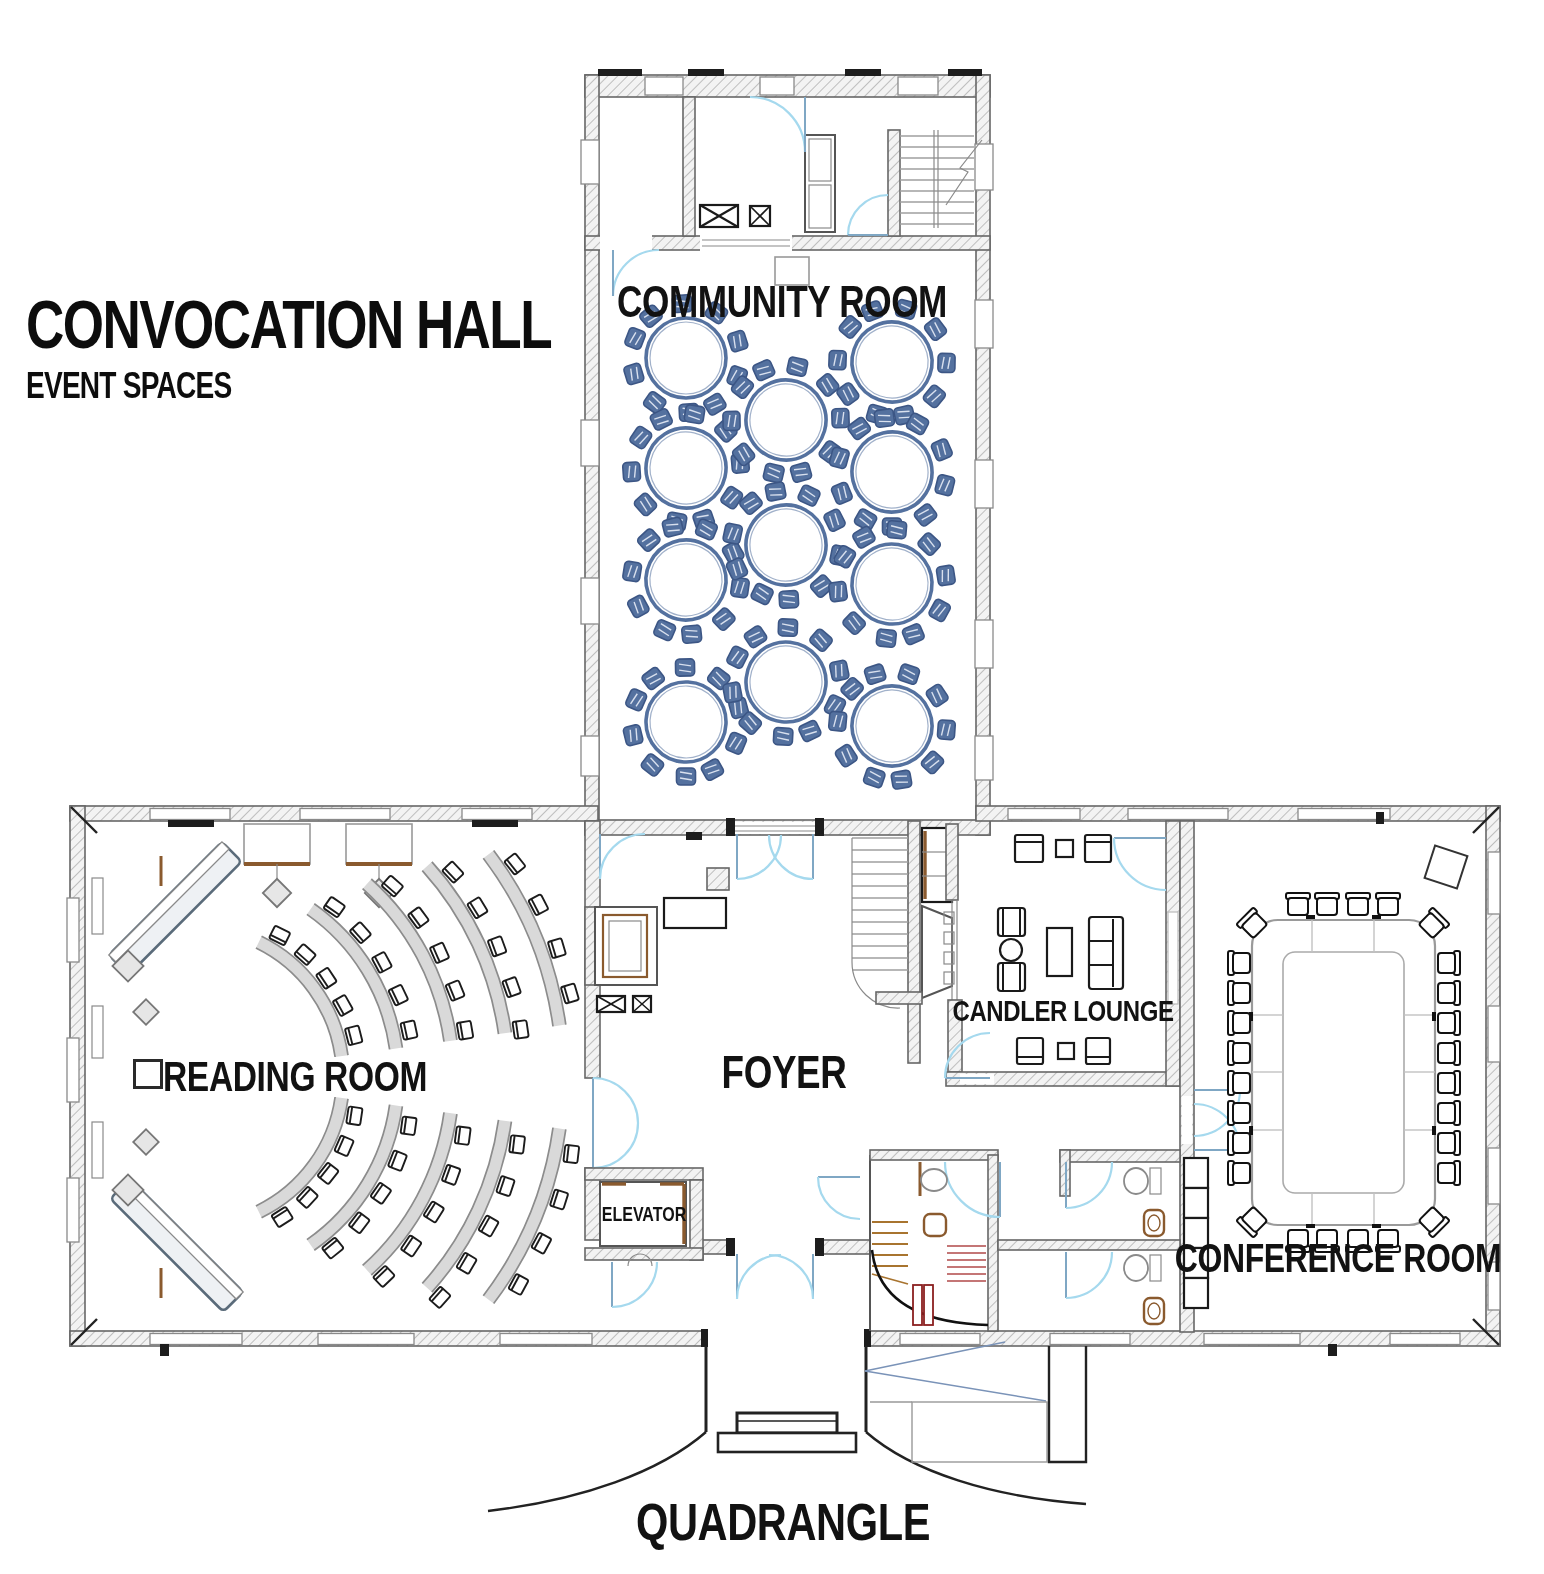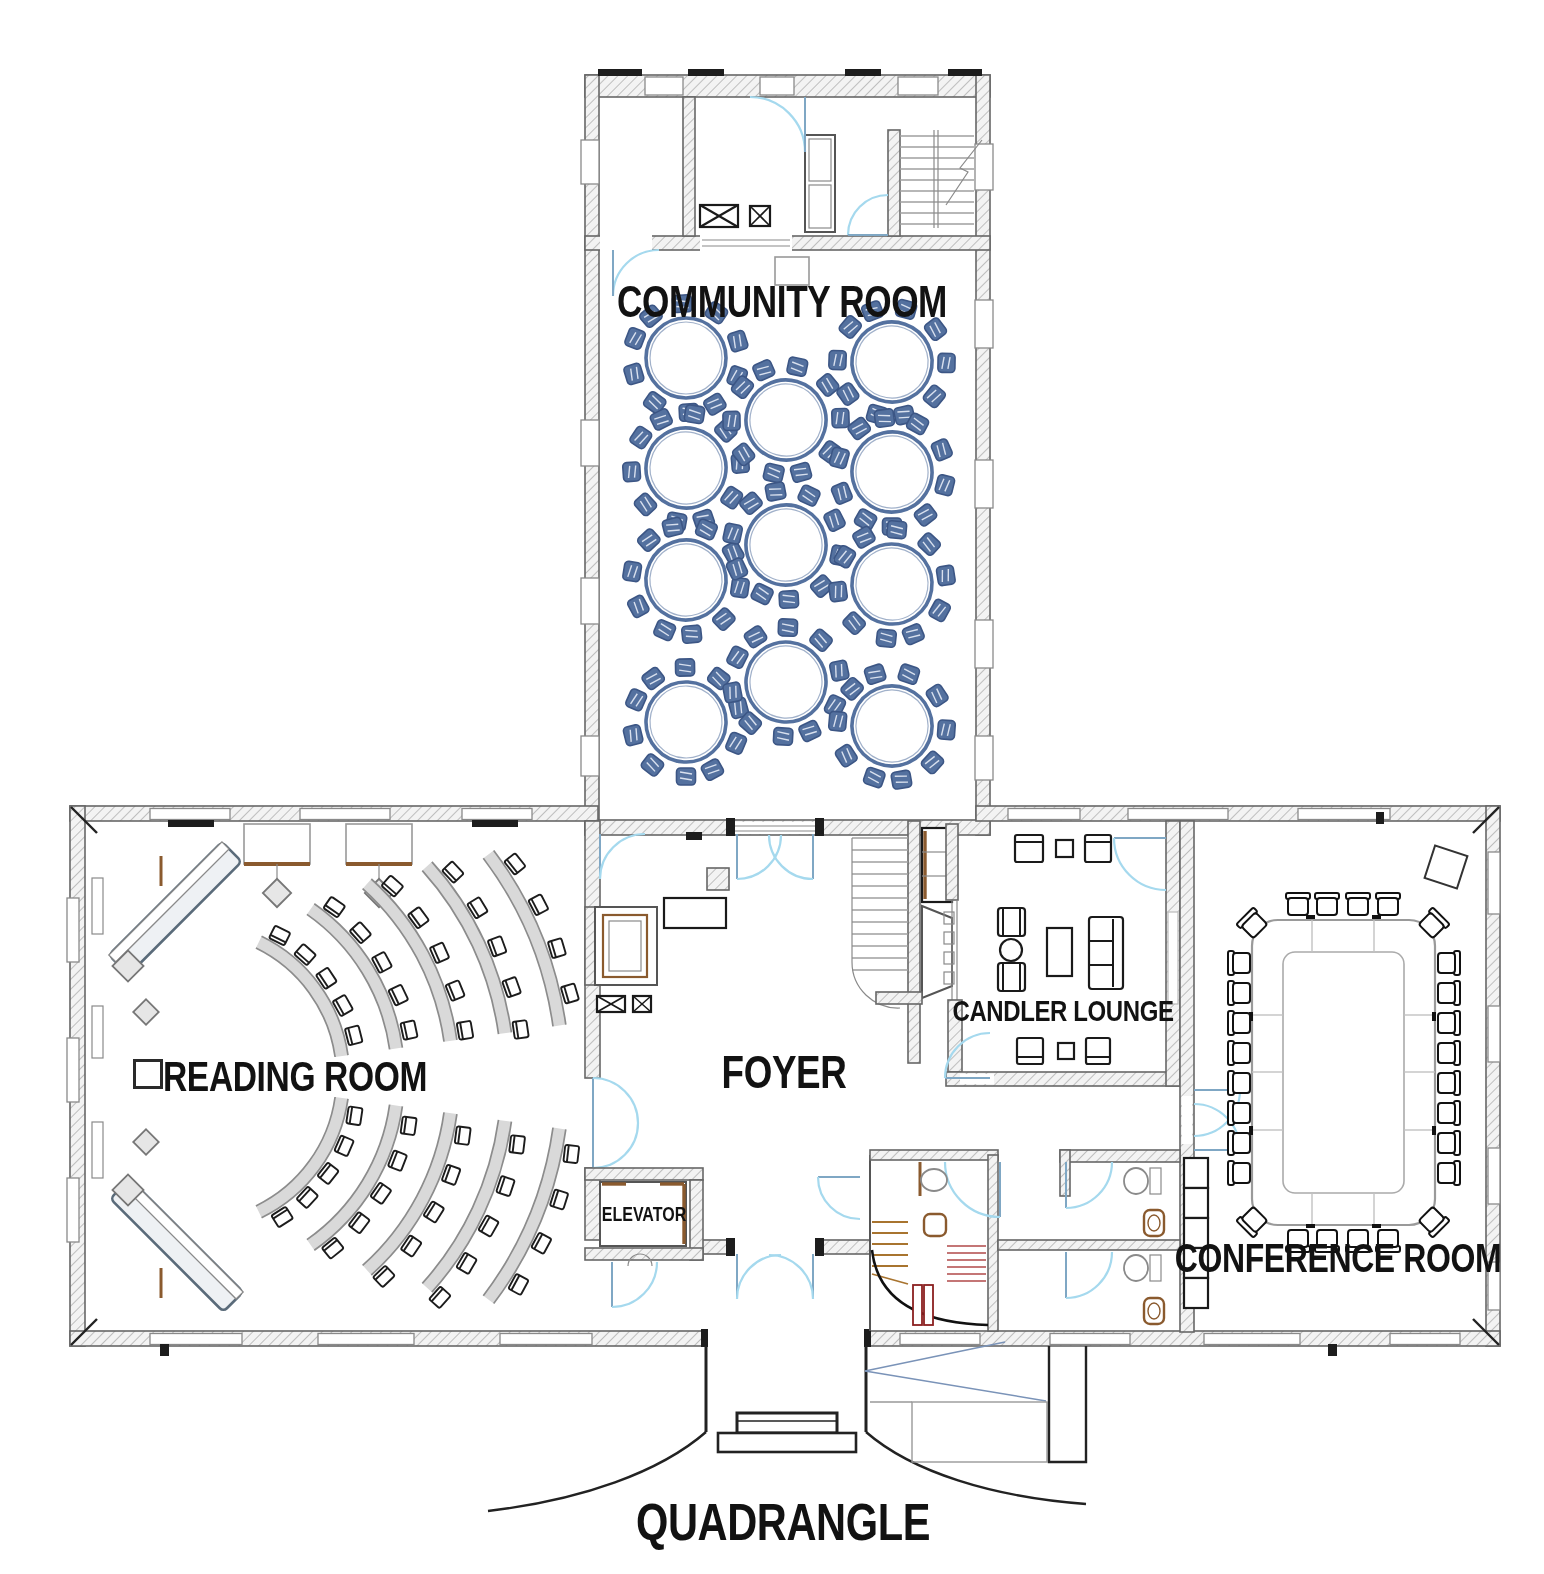--- a/index.html
+++ b/index.html
@@ -1409,20 +1409,24 @@
   </g>
   <g>
     <line x1="1005" y1="1342" x2="865" y2="1371" stroke="#7a93b8" stroke-width="1.5"></line>
     <line x1="865" y1="1371" x2="1046" y2="1401" stroke="#7a93b8" stroke-width="1.5"></line>
     <line x1="870" y1="1402" x2="912" y2="1402" stroke="#999" stroke-width="1.4"></line>
     <rect x="912" y="1402" width="135" height="60" fill="none" stroke="#999" stroke-width="1.4"></rect>
     <polyline points="1049,1346 1049,1462 1086,1462 1086,1346" fill="none" stroke="#222" stroke-width="2.4"></polyline>
   </g>
 </svg>
 
+<div id="title-block">
+  <div id="title-main">CONVOCATION HALL</div>
+  <div id="title-sub">EVENT SPACES</div>
+</div>
 
 <div class="plan-label" style="left:782px;top:302px;font-size:44px;">COMMUNITY ROOM</div>
 <div id="reading-marker"></div>
 <div class="plan-label" style="left:295px;top:1077px;font-size:42px;">READING ROOM</div>
 <div class="plan-label" style="left:784px;top:1072px;font-size:46px;">FOYER</div>
 <div class="plan-label" style="left:1063px;top:1011px;font-size:30px;">CANDLER LOUNGE</div>
 <div class="plan-label" style="left:1338px;top:1258px;font-size:40px;">CONFERENCE ROOM</div>
 <div class="plan-label" style="left:644px;top:1214px;font-size:20px;letter-spacing:0;">ELEVATOR</div>
 <div class="plan-label" style="left:783px;top:1522px;font-size:52px;">QUADRANGLE</div>
 

